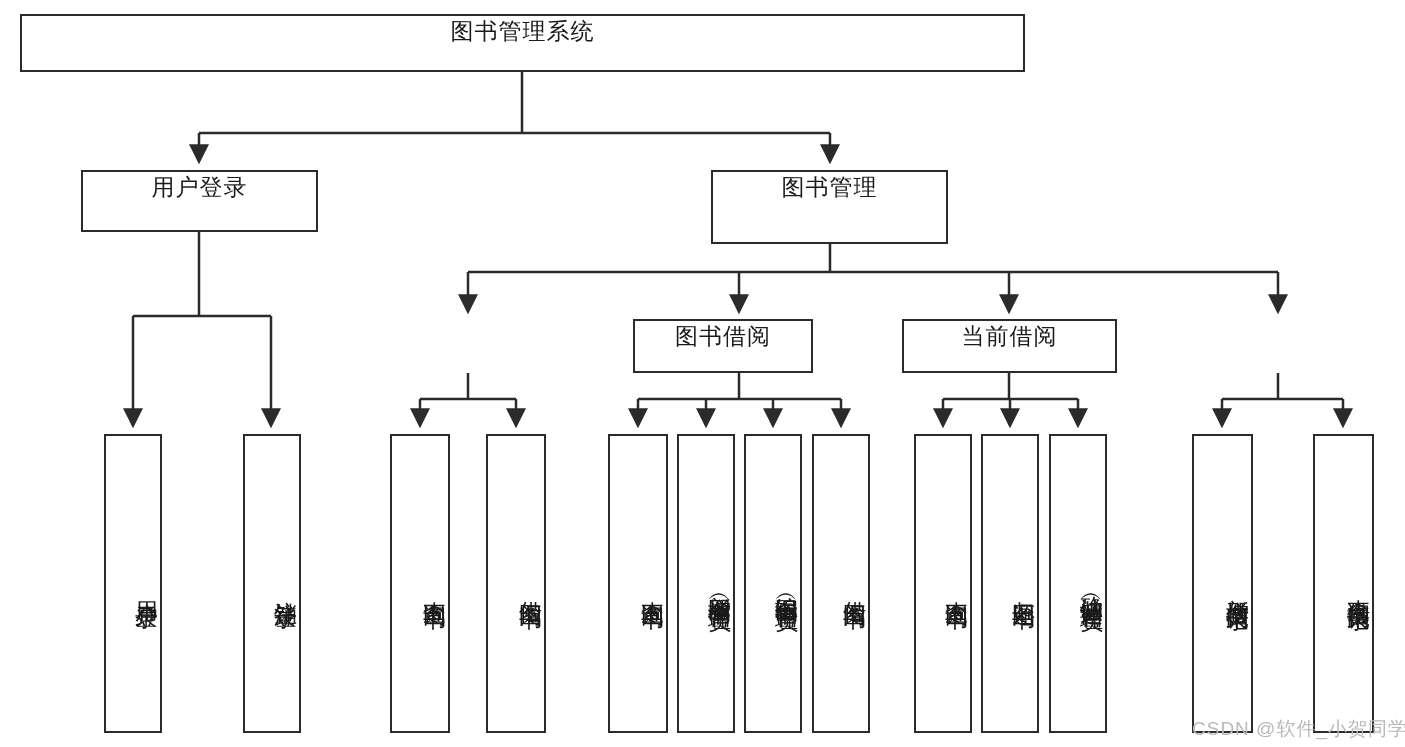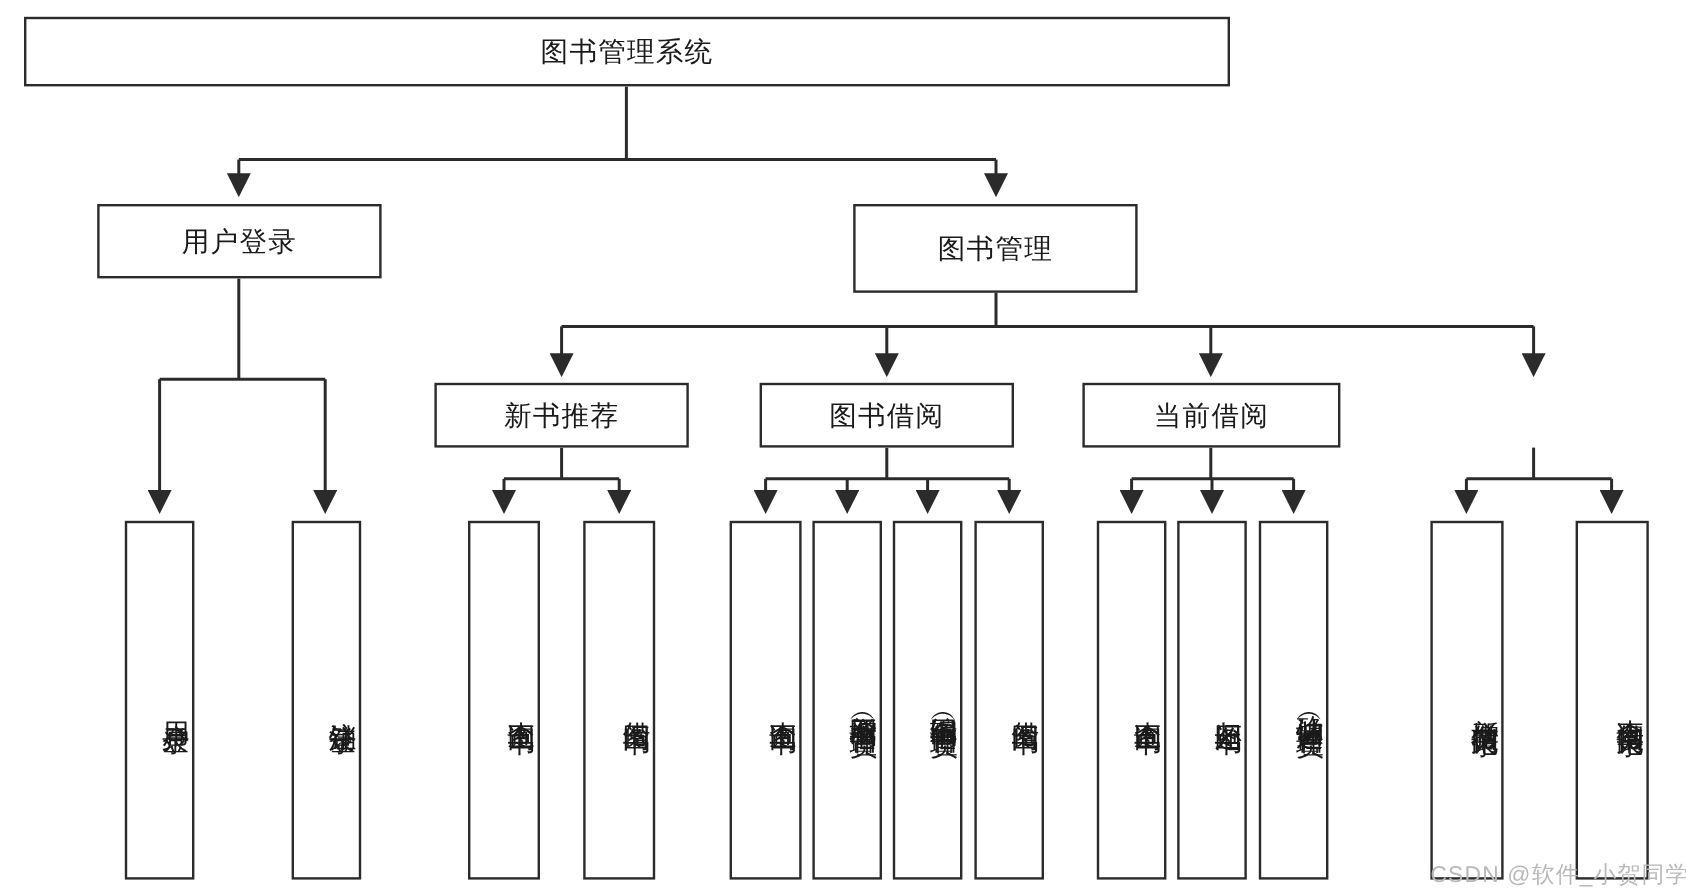--- a/index.html
+++ b/index.html
@@ -24,21 +24,21 @@
     width: 1405px;
     height: 747px;
     pointer-events: none;
   }
   .node {
     position: absolute;
     box-sizing: border-box;
     background: #ffffff;
     border: 2px solid #2b2b2b;
     display: flex;
-    align-items: center;
+    align-items: flex-start;
     justify-content: center;
     color: #1a1a1a;
   }
   .node.horiz {
     font-size: 23px;
     letter-spacing: 1px;
   }
   .node.vert {
     writing-mode: vertical-rl;
     text-orientation: upright;
@@ -122,24 +122,21 @@
     <span class="label">图书管理系统</span>
   </div>
 
   <div class="node horiz" style="left:81px; top:170px; width:237px; height:62px;">
     <span class="label">用户登录</span>
   </div>
   <div class="node horiz" style="left:711px; top:170px; width:237px; height:74px;">
     <span class="label">图书管理</span>
   </div>
 
-  <div class="node horiz" style="left:362px; top:319px; width:212px; height:54px;">
-    <span class="label">新书推荐</span>
-  </div>
-  <div class="node horiz" style="left:633px; top:319px; width:212px; height:54px;">
+  <div class="node horiz" style="left:633px; top:319px; width:180px; height:54px;">
     <span class="label">图书借阅</span>
   </div>
   <div class="node horiz" style="left:902px; top:319px; width:215px; height:54px;">
     <span class="label">当前借阅</span>
   </div>
 
   <div class="node vert" style="left:104px; top:434px; width:58px; height:299px;">
     <span class="label">用户登录</span>
   </div>
   <div class="node vert" style="left:243px; top:434px; width:58px; height:299px;">

